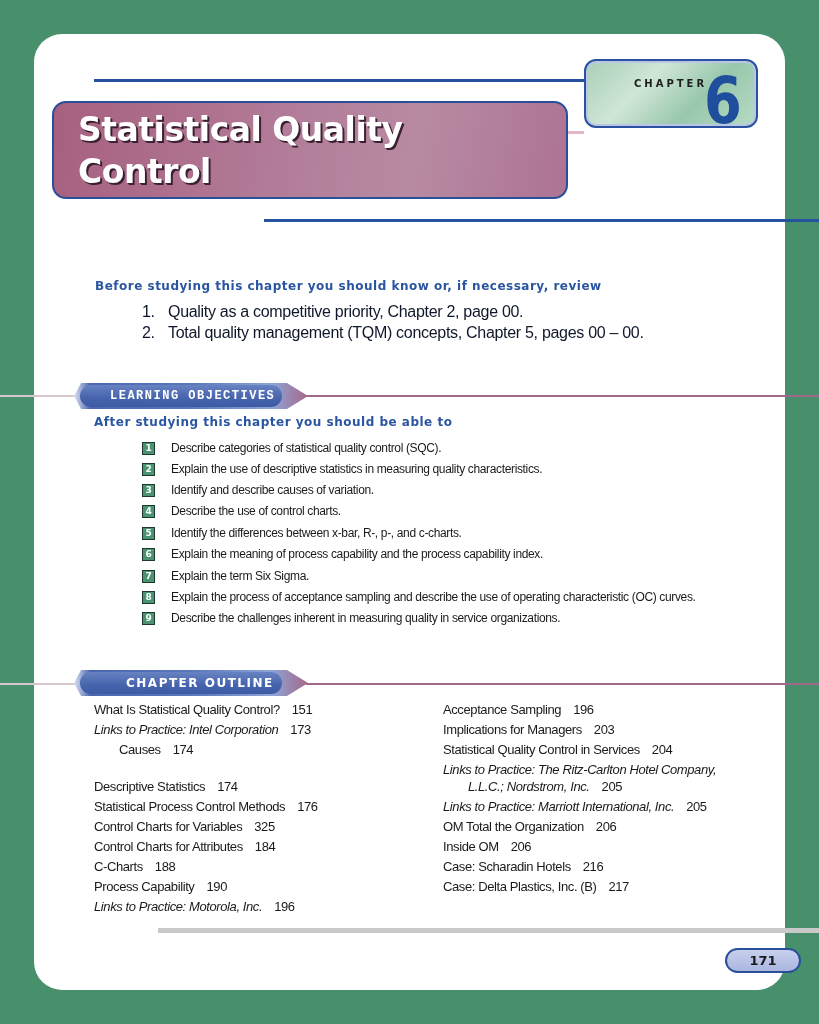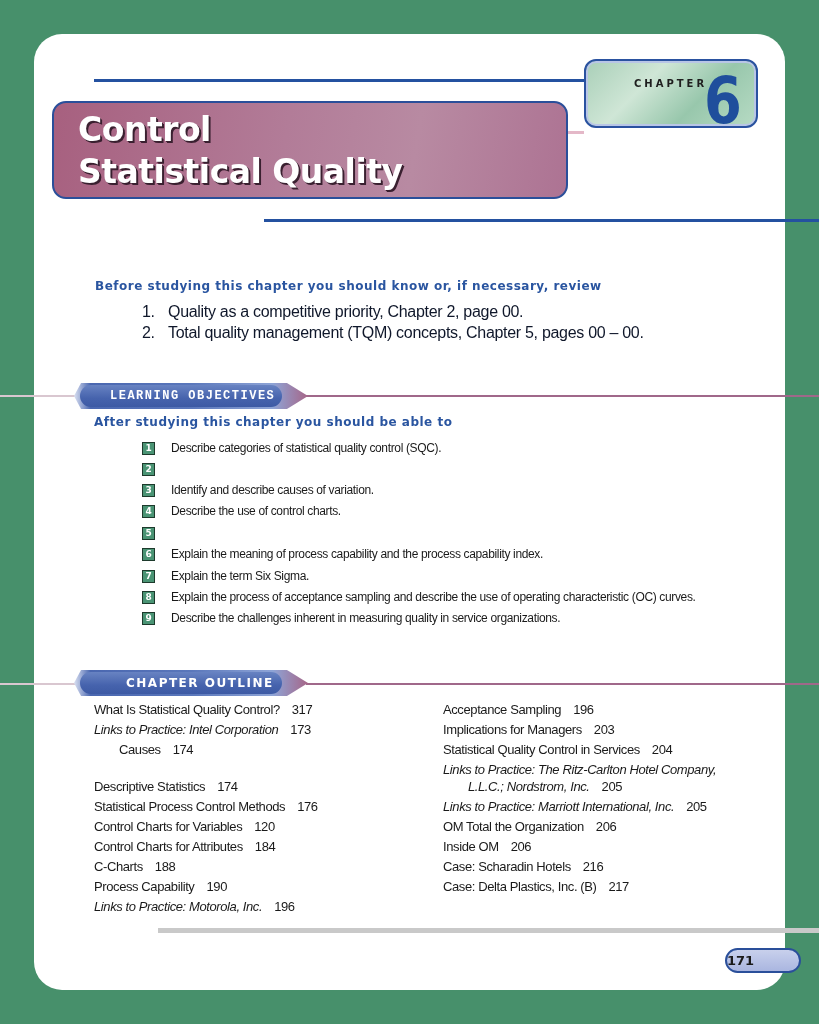--- a/index.html
+++ b/index.html
@@ -74,33 +74,33 @@
   .outline-item { position:absolute; font-size:13px; color:#1a1a1a; letter-spacing:-0.4px; line-height:17px; white-space:nowrap; }
   .outline-item.italic { font-style:italic; }
   .outline-item .pg { font-style:normal; margin-left:12px; }
   .outline-item .cont { display:block; padding-left:25px; }
   .bottom-rule { position:absolute; left:158px; top:928px; width:661px; height:5px; background:#c9c9c9; }
   .page-pill {
     position:absolute; left:725px; top:948px; width:76px; height:25px;
     border:2px solid #2a4f9a; border-radius:13px; box-sizing:border-box;
     background:linear-gradient(180deg,#c8d0ec 0%,#aab6e0 100%);
     font-family:"DejaVu Sans", sans-serif; font-weight:bold; font-size:13px;
-    color:#1a1a1a; text-align:left; line-height:21px;
+    color:#1a1a1a; text-align:center; line-height:21px;
   }
 </style>
 </head>
 <body>
 
 <div class="page"></div>
 
 <div class="abs rule-blue" style="left:94px; top:79px; width:492px;"></div>
 <div class="title-box">
   <div class="title-text">
+    <div>Statistical Quality</div>
     <div>Control</div>
-    <div>Statistical Quality</div>
   </div>
 </div>
 <div class="pink-connector"></div>
 <div class="chapter-box">
   <span class="chapter-label">CHAPTER</span>
   <span class="chapter-num">6</span>
 </div>
 <div class="abs rule-blue" style="left:264px; top:219px; width:555px;"></div>
 
 <div class="section-head" style="left:95px; top:279px;">Before studying this chapter you should know or, if necessary, review</div>
@@ -118,31 +118,33 @@
   <span class="banner-text" style="left:36px;font-family:Liberation Mono, monospace;">LEARNING OBJECTIVES</span>
 </div>
 <div class="section-head" style="left:94px; top:415px;">After studying this chapter you should be able to</div>
 
 <div class="obj-row" style="top:438px;">
     <span class="obj-badge">1</span>
     <span>Describe categories of statistical quality control (SQC).</span>
   </div>
 <div class="obj-row" style="top:459px;">
     <span class="obj-badge">2</span>
+    <span>Explain the use of descriptive statistics in measuring quality characteristics.</span>
   </div>
 <div class="obj-row" style="top:480px;">
     <span class="obj-badge">3</span>
     <span>Identify and describe causes of variation.</span>
   </div>
 <div class="obj-row" style="top:501px;">
     <span class="obj-badge">4</span>
     <span>Describe the use of control charts.</span>
   </div>
 <div class="obj-row" style="top:523px;">
     <span class="obj-badge">5</span>
+    <span>Identify the differences between x-bar, R-, p-, and c-charts.</span>
   </div>
 <div class="obj-row" style="top:544px;">
     <span class="obj-badge">6</span>
     <span>Explain the meaning of process capability and the process capability index.</span>
   </div>
 <div class="obj-row" style="top:566px;">
     <span class="obj-badge">7</span>
     <span>Explain the term Six Sigma.</span>
   </div>
 <div class="obj-row" style="top:587px;">
@@ -154,26 +156,26 @@
     <span>Describe the challenges inherent in measuring quality in service organizations.</span>
   </div>
 
 <div class="banner-line-left" style="top:683px; width:80px;"></div>
 <div class="banner-line-right" style="left:306px; top:683px; width:513px;"></div>
 <div class="banner" style="top:670px;">
   <div class="banner-inner"></div>
   <span class="banner-text" style="left:52px;">CHAPTER OUTLINE</span>
 </div>
 
-<div class="outline-item" style="left:94px; top:701px;"><span>What Is Statistical Quality Control?</span><span class="pg">317</span></div>
+<div class="outline-item" style="left:94px; top:701px;"><span>What Is Statistical Quality Control?</span><span class="pg">151</span></div>
 <div class="outline-item italic" style="left:94px; top:721px;"><span>Links to Practice: Intel Corporation</span><span class="pg">173</span></div>
 <div class="outline-item" style="left:94px; top:741px;"><span class="cont"><span>Causes</span><span class="pg">174</span></span></div>
 <div class="outline-item" style="left:94px; top:778px;"><span>Descriptive Statistics</span><span class="pg">174</span></div>
 <div class="outline-item" style="left:94px; top:798px;"><span>Statistical Process Control Methods</span><span class="pg">176</span></div>
-<div class="outline-item" style="left:94px; top:818px;"><span>Control Charts for Variables</span><span class="pg">120</span></div>
+<div class="outline-item" style="left:94px; top:818px;"><span>Control Charts for Variables</span><span class="pg">325</span></div>
 <div class="outline-item" style="left:94px; top:838px;"><span>Control Charts for Attributes</span><span class="pg">184</span></div>
 <div class="outline-item" style="left:94px; top:858px;"><span>C-Charts</span><span class="pg">188</span></div>
 <div class="outline-item" style="left:94px; top:878px;"><span>Process Capability</span><span class="pg">190</span></div>
 <div class="outline-item italic" style="left:94px; top:898px;"><span>Links to Practice: Motorola, Inc.</span><span class="pg">196</span></div>
 
 <div class="outline-item" style="left:443px; top:701px;"><span>Acceptance Sampling</span><span class="pg">196</span></div>
 <div class="outline-item" style="left:443px; top:721px;"><span>Implications for Managers</span><span class="pg">203</span></div>
 <div class="outline-item" style="left:443px; top:741px;"><span>Statistical Quality Control in Services</span><span class="pg">204</span></div>
 <div class="outline-item italic" style="left:443px; top:761px;"><span>Links to Practice: The Ritz-Carlton Hotel Company,</span><span class="cont"><span>L.L.C.; Nordstrom, Inc.</span><span class="pg">205</span></span></div>
 <div class="outline-item italic" style="left:443px; top:798px;"><span>Links to Practice: Marriott International, Inc.</span><span class="pg">205</span></div>

